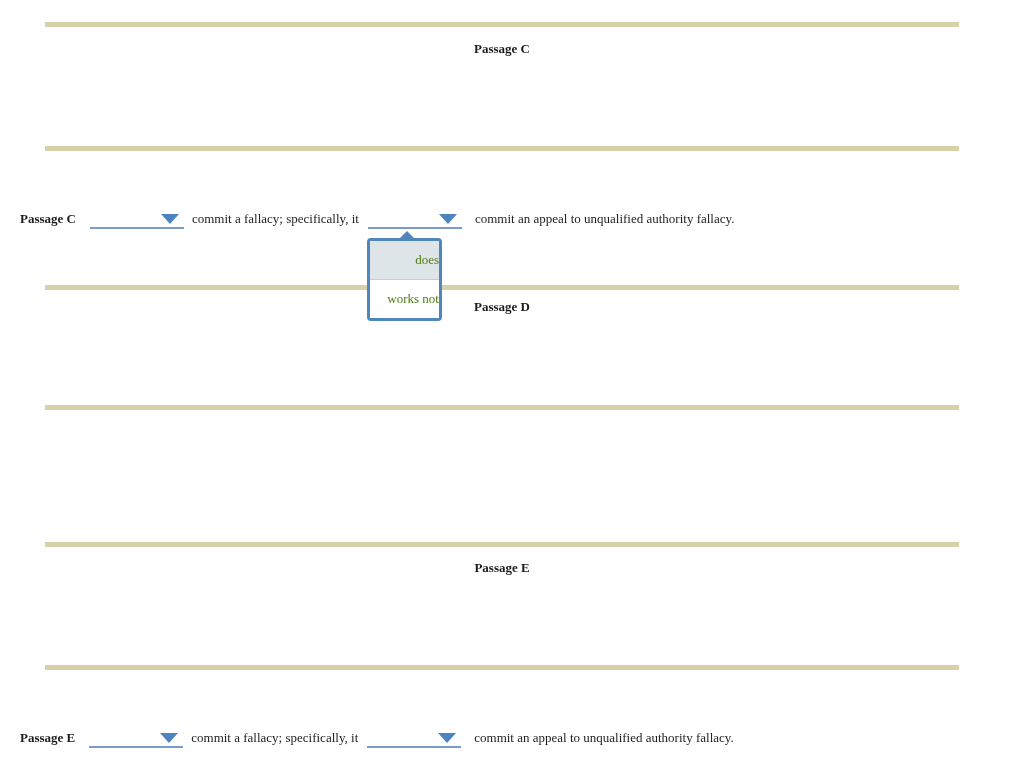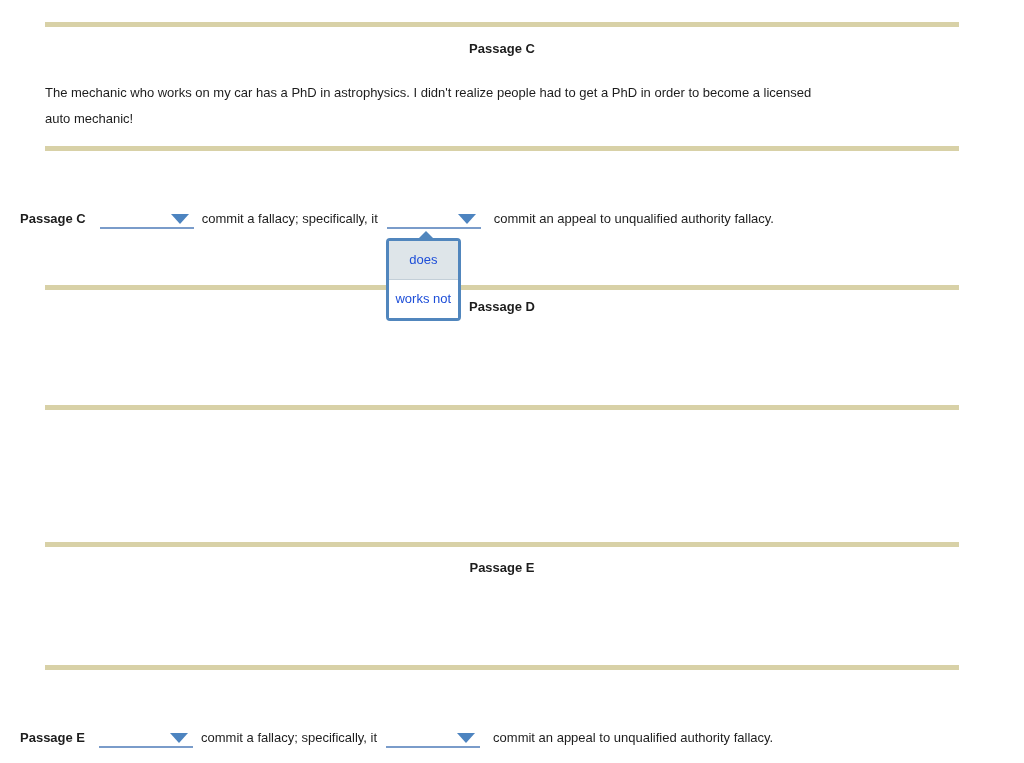--- a/index.html
+++ b/index.html
@@ -1,19 +1,19 @@
 <!DOCTYPE html>
 <html style="--divider: #d8d1a7; --blank-line: #7a9cca; --arrow: #4d84c0; --popup-border: #5186bd; --popup-selected-bg: #dee5e9; --text: #1d1d1d;"><head>
 <meta charset="utf-8">
 <style>
   html, body { margin:0; padding:0; background:#ffffff; }
   .page {
     position:relative; width:1024px; height:763px; overflow:hidden;
     background:#ffffff;
-    font-family:Liberation Sans, sans-serif;
+    font-family:Liberation Serif, serif;
     font-size:13px; color:var(--text,#1d1d1d);
   }
   .divider {
     position:absolute; left:45px; width:914px; height:5px;
     background:var(--divider,#d8d1a7);
   }
   .heading {
     position:absolute; left:45px; width:914px; text-align:center;
     font-weight:bold; line-height:16px;
   }
@@ -43,37 +43,35 @@
     box-sizing:border-box; border:3px solid var(--popup-border,#5186bd);
     border-radius:4px; background:#ffffff; z-index:10;
     font-weight:normal; line-height:normal;
   }
   .notch {
     position:absolute; top:-10px; left:27px; width:0; height:0;
     border-left:10px solid transparent; border-right:10px solid transparent;
     border-bottom:10px solid var(--popup-border,#5186bd);
   }
   .option {
-    height:38px; line-height:38px; text-align:center; color:#1d4ed8;
+    height:38px; line-height:38px; text-align:right; color:#4d7c0f;
     cursor:pointer; background:#ffffff;
   }
   .option.selected {
     background:var(--popup-selected-bg,#dee5e9);
     border-bottom:1px solid #c3cfd8;
   }
 </style>
 </head>
 <body>
 
 <div class="page">
 
   <div class="divider" style="top:22px"></div>
   <div class="heading" style="top:41px">Passage C</div>
-  <p class="body-text" style="top:80px">The mechanic who works on my car has a PhD in astrophysics. I didn't realize people had to get a PhD in order to become a licensed
-auto mechanic!</p>
   <div class="divider" style="top:146px"></div>
 
   <div class="qrow" style="top:207px"><span class="qlabel">Passage C</span><span class="blank"><span class="arrow"></span></span><span class="qtext">commit a fallacy; specifically, it</span><span class="blank b2"><span class="arrow"></span><span class="popup">
           <span class="notch"></span>
           <div class="option selected">does</div>
           <div class="option">works not</div>
         </span></span><span class="qtext">commit an appeal to unqualified authority fallacy.</span></div>
 
   <div class="divider" style="top:285px"></div>
   <div class="heading" style="top:299px">Passage D</div>

